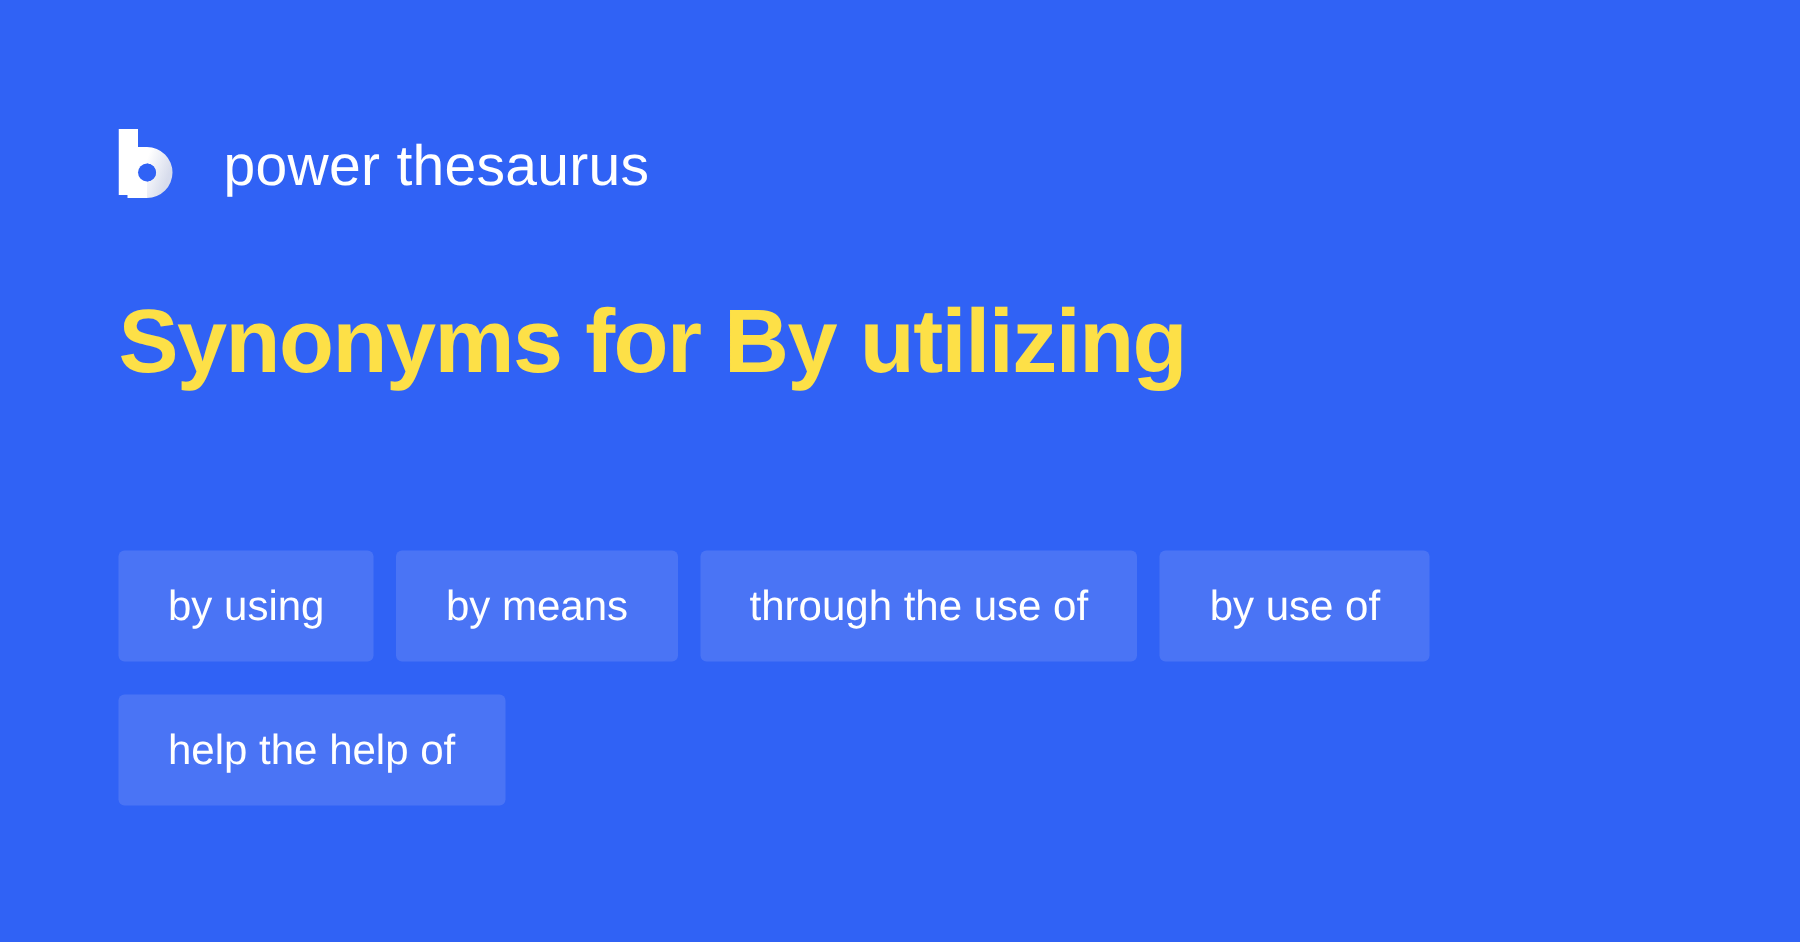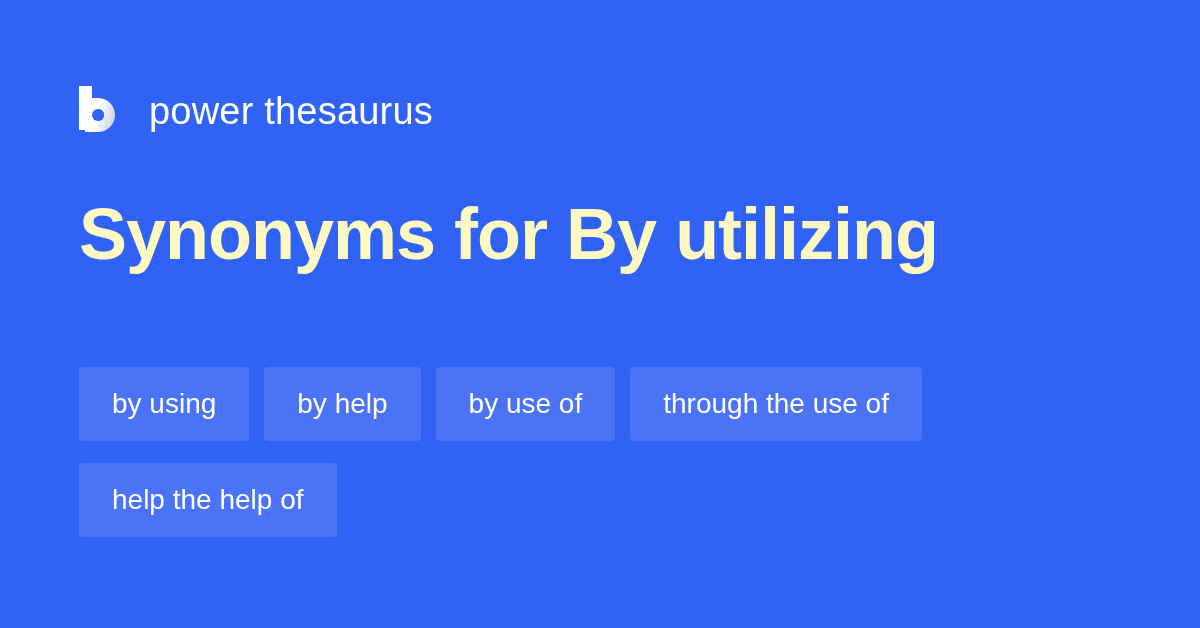--- a/index.html
+++ b/index.html
@@ -50,22 +50,22 @@
     line-height: 1;
     white-space: nowrap;
   }
 
   
   .headline {
     position: absolute;
     left: 79px;
     top: 198px;
     margin: 0;
-    color: #fef9c3;
-    font-size: 72px;
+    color: #fde047;
+    font-size: 60px;
     font-weight: 700;
     letter-spacing: -1px;
     line-height: 1;
     white-space: nowrap;
   }
 
   
   .chips {
     position: absolute;
     left: 79px;
@@ -115,19 +115,19 @@
       <rect x="6" y="12" width="13" height="34" fill="#ffffff"></rect>
       <circle cx="19" cy="29" r="6" fill="#3062f5"></circle>
     </svg>
     <div class="brand-name">power thesaurus</div>
   </div>
 
   <h1 class="headline">Synonyms for By utilizing</h1>
 
   <div class="chips">
     <div class="chip">by using</div>
-    <div class="chip">by help</div>
+    <div class="chip">by means</div>
+    <div class="chip">through the use of</div>
     <div class="chip">by use of</div>
-    <div class="chip">through the use of</div>
     <div class="chip">help the help of</div>
   </div>
 
 </div>
 
 </body></html>

